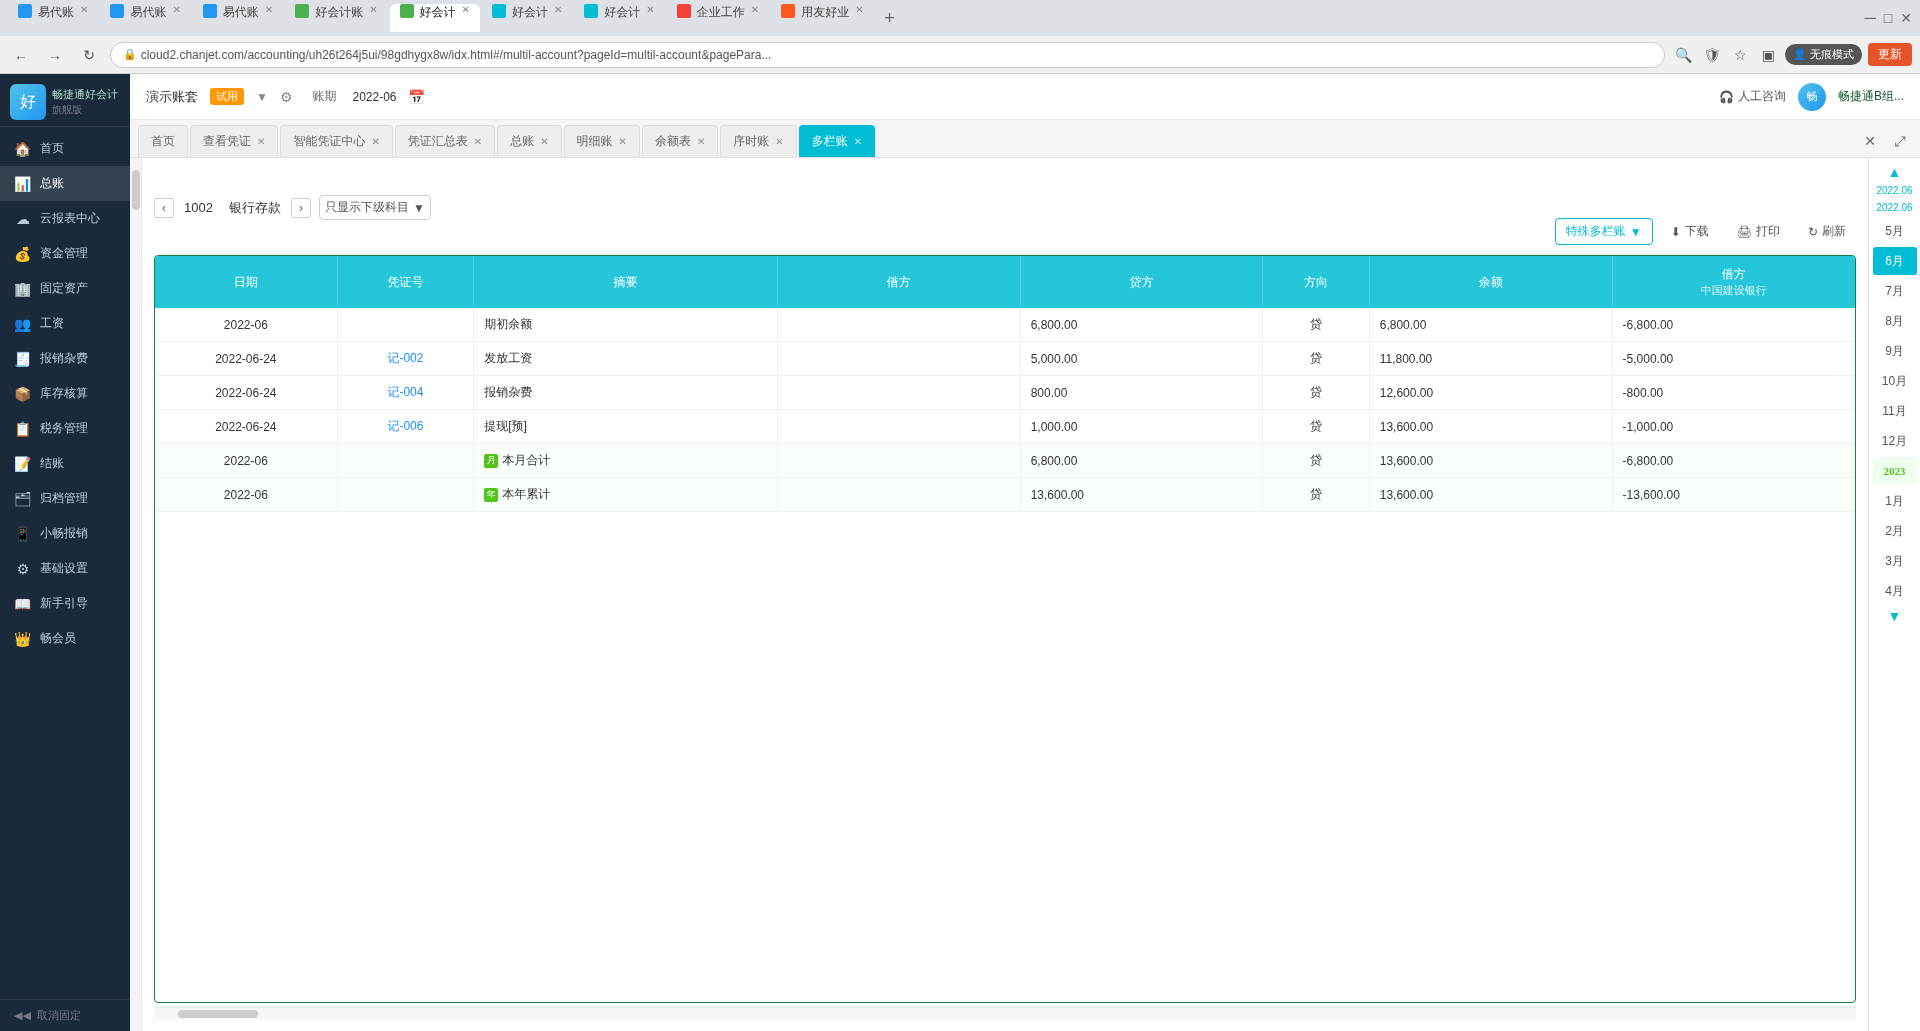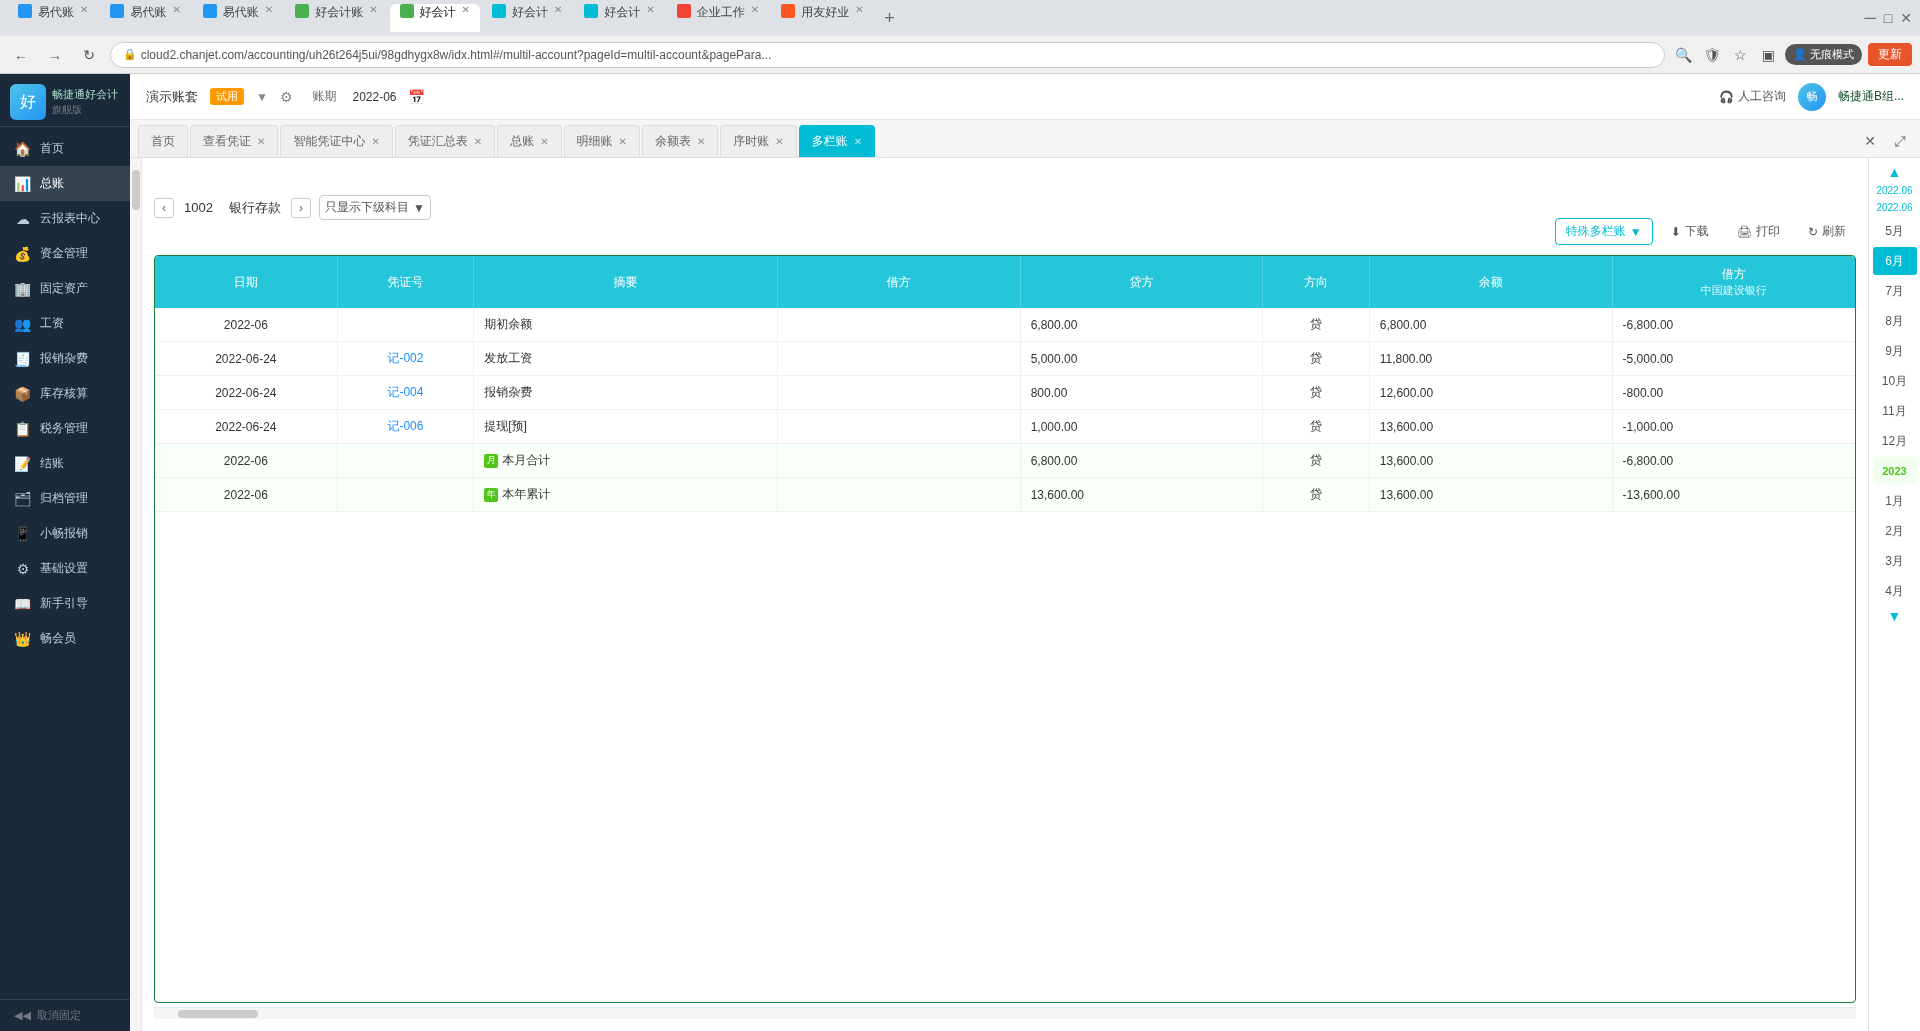--- a/index.html
+++ b/index.html
@@ -88,21 +88,21 @@
     .voucher-link { color: #1890ff; cursor: pointer; text-decoration: none; }
     .month-total-row { background: #f9fff9; }
     .year-total-row { background: #f9fff9; }
     .summary-label { display: flex; align-items: center; gap: 4px; }
     .summary-icon { width: 14px; height: 14px; background: #52c41a; border-radius: 2px; display: inline-flex; align-items: center; justify-content: center; color: #fff; font-size: 9px; }
 
     
     .month-navigator { width: 52px; background: #fff; border-left: 1px solid #e0e0e0; display: flex; flex-direction: column; align-items: center; padding: 4px 0; overflow-y: auto; }
     .month-item { width: 44px; height: 28px; display: flex; align-items: center; justify-content: center; font-size: 12px; color: #555; cursor: pointer; border-radius: 3px; margin: 1px 0; }
     .month-item.active { background: #00bcd4; color: #fff; }
-    .month-item.year-label { color: #52c41a; font-weight: bold; font-size: 11px; background: #f0fff0; }
+    .month-item.year-label { color: #52c41a; font-weight: bold; font-size: 11px; background: #f0fff0; font-family: Liberation Serif, serif; }
     .month-nav-arrow { width: 28px; height: 20px; display: flex; align-items: center; justify-content: center; cursor: pointer; color: #00bcd4; font-size: 14px; }
     .month-date-header { font-size: 11px; color: #888; text-align: center; padding: 3px 2px; width: 100%; }
     
     ::-webkit-scrollbar { width: 6px; height: 6px; }
     ::-webkit-scrollbar-track { background: #f1f1f1; }
     ::-webkit-scrollbar-thumb { background: #ccc; border-radius: 3px; }
 
     .col-date { width: 120px; }
     .col-voucher { width: 90px; }
     .col-summary { width: 200px; }

